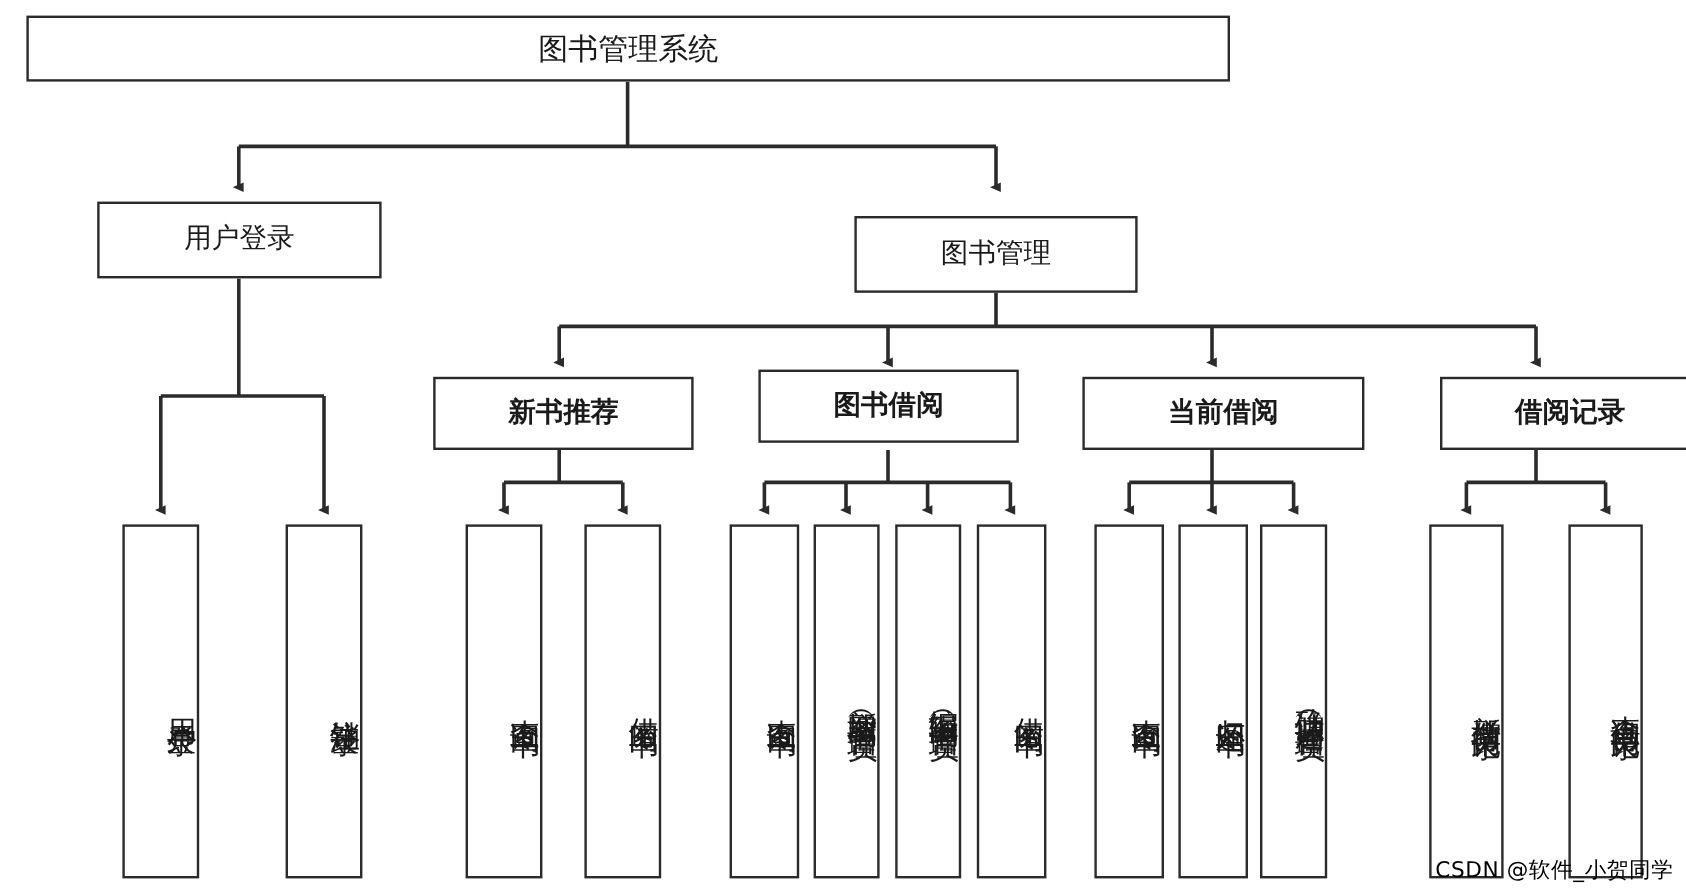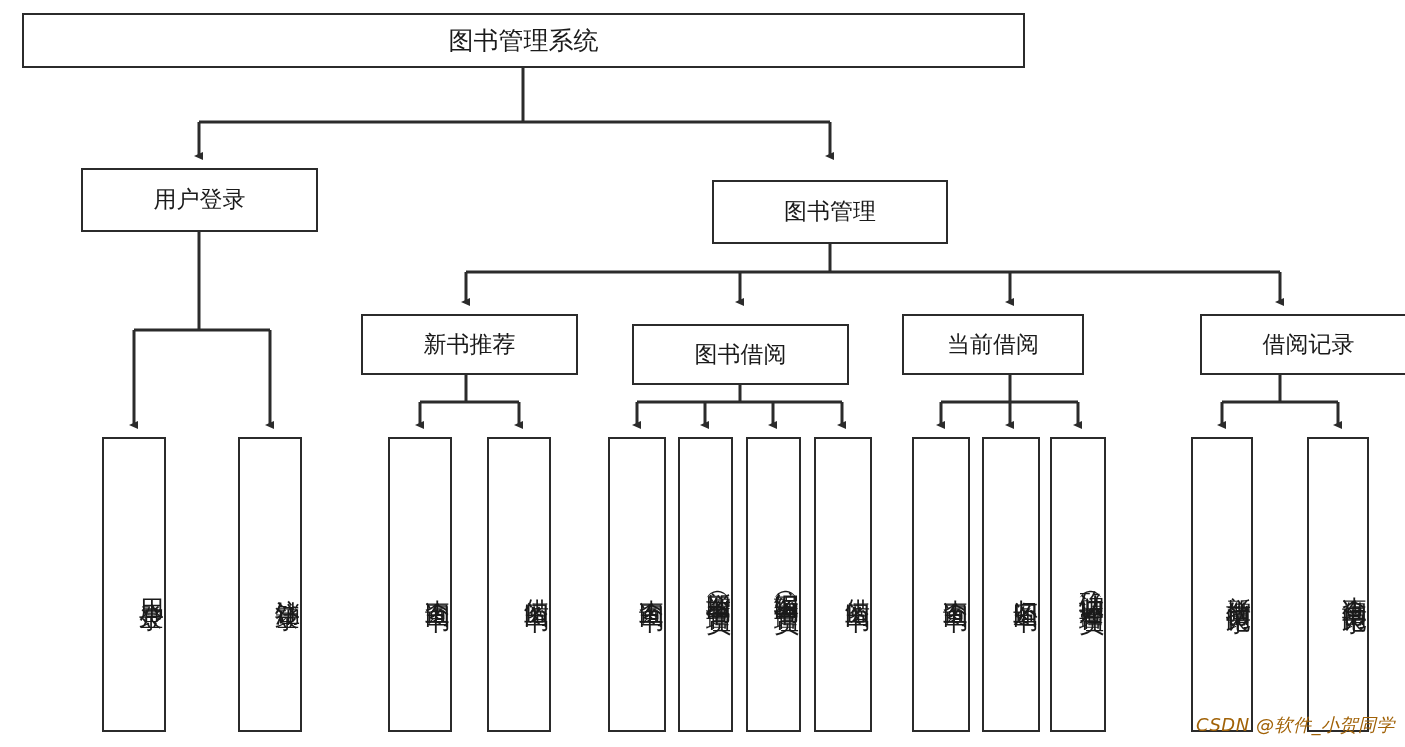--- a/index.html
+++ b/index.html
@@ -29,21 +29,21 @@
     background:#ffffff;
     border:2px solid #2b2b2b;
     display:flex;
     align-items:center;
     justify-content:center;
     text-align:center;
     line-height:1.12;
   }
   .node.root{ font-size:25px; }
   .node.lvl2{ font-size:23px; }
-  .node.lvl3{ font-size:23px; }
+  .node.lvl3{ font-size:23px;font-weight:bold; }
   .node.leaf{
     font-size:25px;
     writing-mode:vertical-rl;
     text-orientation:upright;
     align-items:flex-start;
     justify-content:center;
     padding-top:0px;
     letter-spacing:2px;
   }
   .node.leaf > .vtext{
@@ -52,24 +52,23 @@
     display:block;
     letter-spacing:3px;
     line-height:1;
   }
   .node.leaf.top > .vtext{ margin-top:0; }
   .watermark{
     position:absolute;
     left:1196px;
     top:713px;
     font-size:18px;
-    color:#a16207;
+    color:#000000;
     white-space:nowrap;
     letter-spacing:0.5px;
-    font-style:italic;
   }
 </style>
 </head>
 <body>
 
 <div id="canvas">
 
   <svg class="links" viewBox="0 0 1405 747" xmlns="http://www.w3.org/2000/svg">
     <defs>
       <marker id="arrow" markerWidth="10" markerHeight="10" refX="5" refY="5" orient="auto" markerUnits="userSpaceOnUse">
@@ -129,24 +128,24 @@
   <div class="node lvl2" style="left:81px;top:168px;width:237px;height:64px;">
     <span>用户登录</span>
   </div>
   <div class="node lvl2" style="left:712px;top:180px;width:236px;height:64px;text-align:center;">
     <span>图书管理</span>
   </div>
 
   <div class="node lvl3" style="left:361px;top:314px;width:217px;height:61px;">
     <span>新书推荐</span>
   </div>
-  <div class="node lvl3" style="left:632px;top:324px;width:217px;height:61px;">
+  <div class="node lvl3" style="left:632px;top:308px;width:217px;height:61px;">
     <span>图书借阅</span>
   </div>
-  <div class="node lvl3" style="left:902px;top:314px;width:182px;height:61px;">
+  <div class="node lvl3" style="left:902px;top:314px;width:235px;height:61px;">
     <span>当前借阅</span>
   </div>
   <div class="node lvl3" style="left:1172px;top:314px;width:217px;height:61px;margin-left:28px;">
     <span>借阅记录</span>
   </div>
 
   <div class="node leaf" style="left:102px;top:437px;width:64px;height:295px;">
     <span class="vtext">用户登录</span>
   </div>
   <div class="node leaf" style="left:238px;top:437px;width:64px;height:295px;">

